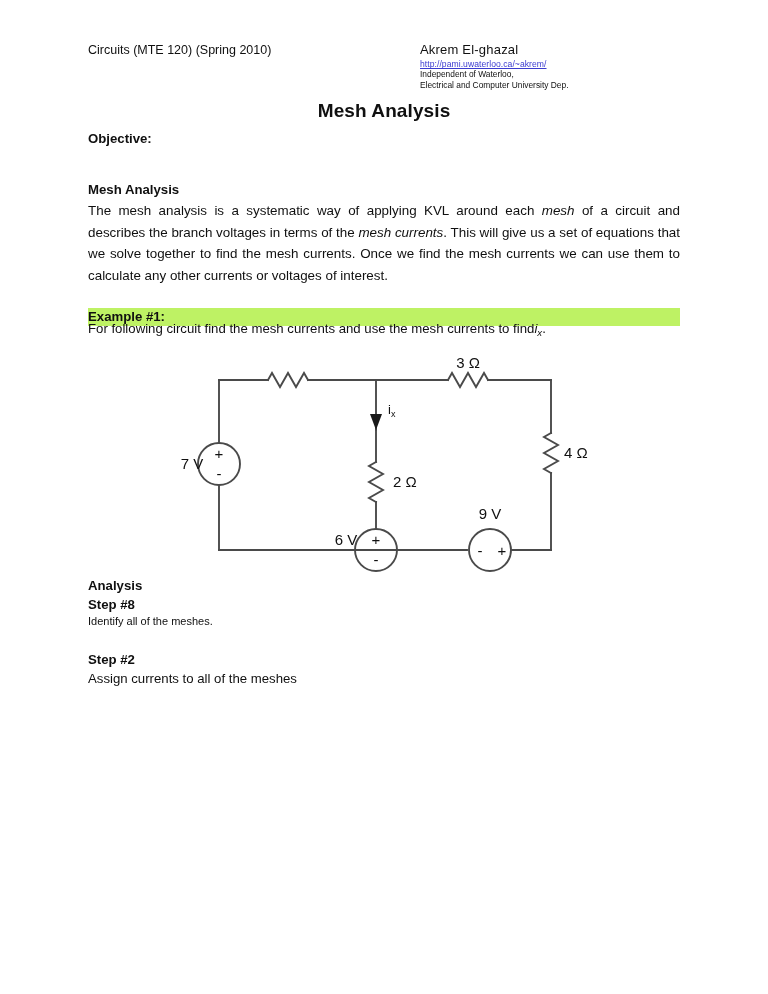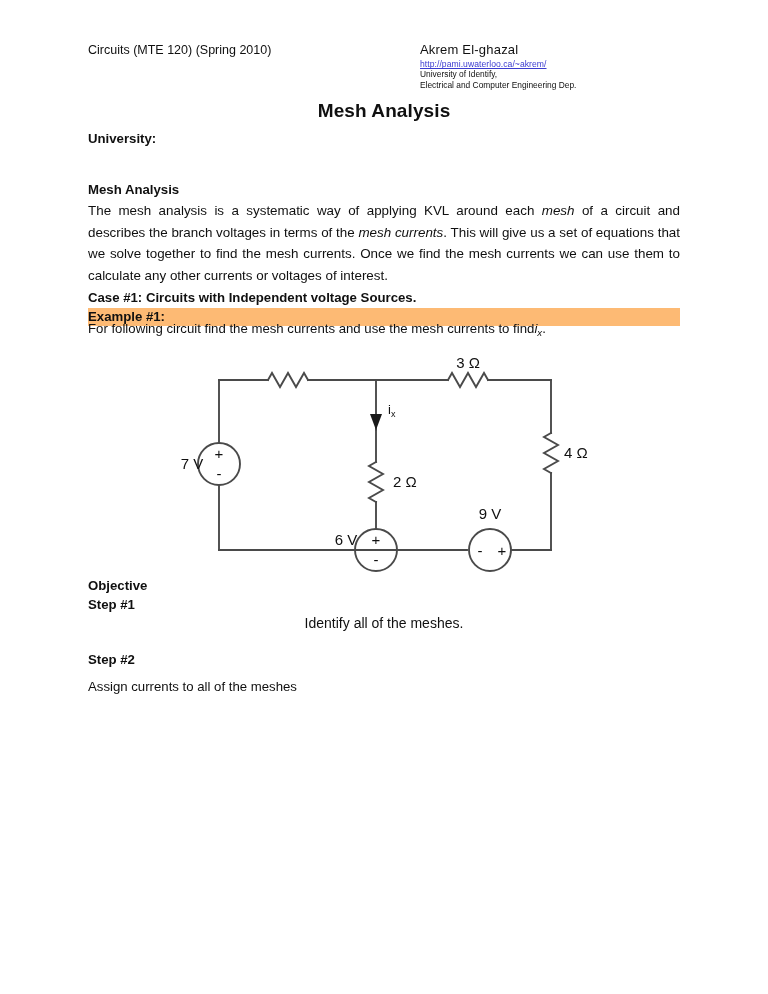--- a/index.html
+++ b/index.html
@@ -89,33 +89,33 @@
     text-justify: inter-word;
   }
   .para i { font-style: italic; }
 
   .t-case       { top: 290px; font-size: 13.2px; font-weight: bold; }
 
   .t-example {
     top: 308px;
     font-size: 13.2px;
     font-weight: bold;
-    background: #fdba74;
+    background: #bef264;
     height: 18px;
     line-height: 18px;
   }
   .t-forfollow  { top: 321px; font-size: 13.2px; }
   .ital { font-style: italic; }
   .sub  { font-style: italic; font-size: 9.6px; vertical-align: -3px; }
 
   .t-solution   { top: 578px; font-size: 13.2px; font-weight: bold; }
   .t-step1      { top: 597px; font-size: 13.2px; font-weight: bold; }
-  .t-step1body  { top: 615px; font-size: 14px; text-align: center; }
+  .t-step1body  { top: 615px; font-size: 11px; }
   .t-step2      { top: 652px; font-size: 13.2px; font-weight: bold; }
-  .t-step2body  { top: 671px; font-size: 13.2px; margin-top: 8px; }
+  .t-step2body  { top: 671px; font-size: 13.2px; }
 
   
   .circuit {
     position: absolute;
     left: 150px;
     top: 352px;
     width: 470px;
     height: 232px;
   }
   .circuit svg { display: block; }
@@ -123,32 +123,31 @@
 </head>
 <body>
 
 <div class="page">
 
   <div class="hdr-left">Circuits (MTE 120) (Spring 2010)</div>
 
   <div class="hdr-right">
     <div class="hdr-name">Akrem El-ghazal</div>
     <a class="hdr-link" href="#">http://pami.uwaterloo.ca/~akrem/</a>
-    <span class="hdr-sub">University of Identify,</span>
-    <span class="hdr-sub">Electrical and Computer Engineering Dep.</span>
+    <span class="hdr-sub">Independent of Waterloo,</span>
+    <span class="hdr-sub">Electrical and Computer University Dep.</span>
   </div>
 
   <div class="doc-title">Mesh Analysis</div>
 
-  <div class="col t-objective">University:</div>
+  <div class="col t-objective">Objective:</div>
 
   <div class="col t-meshhead">Mesh Analysis</div>
   <div class="col para"><span>The mesh analysis is a systematic way of applying KVL around each </span><i>mesh</i><span> of a circuit and describes the branch voltages in terms of the </span><i>mesh currents</i><span>. This will give us a set of equations that we solve together to find the mesh currents. Once we find the mesh currents we can use them to calculate any other currents or voltages of interest.</span></div>
 
-  <div class="col t-case">Case #1: Circuits with Independent voltage Sources.</div>
   <div class="col t-example">Example #1:</div>
   <div class="col t-forfollow"><span>For following circuit find the mesh currents and use the mesh currents to find</span><span class="ital">i</span><span class="sub">x</span><span>.</span></div>
 
   <div class="circuit">
     <svg width="470" height="232" viewBox="0 0 470 232" xmlns="http://www.w3.org/2000/svg">
       <g fill="none" stroke="#4a4a4a" stroke-width="1.9" stroke-linecap="square">
 
         <path d="M69,28 L118,28"></path>
 
         <path d="M118,28 L122,21 L130,35 L138,21 L146,35 L154,21 L158,28"></path>
@@ -198,19 +197,19 @@
       <text x="318" y="16" font-family="Liberation Sans, sans-serif" font-size="15" fill="#101010" text-anchor="middle">3 Ω</text>
 
       <text x="243" y="135" font-family="Liberation Sans, sans-serif" font-size="15" fill="#101010">2 Ω</text>
 
       <text x="414" y="106" font-family="Liberation Sans, sans-serif" font-size="15" fill="#101010">4 Ω</text>
 
       <text x="238" y="62" font-family="Liberation Sans, sans-serif" font-size="13" fill="#101010"><tspan>i</tspan><tspan font-size="9" dy="3">x</tspan></text>
     </svg>
   </div>
 
-  <div class="col t-solution">Objective</div>
-  <div class="col t-step1">Step #1</div>
+  <div class="col t-solution">Analysis</div>
+  <div class="col t-step1">Step #8</div>
   <div class="col t-step1body">Identify all of the meshes.</div>
   <div class="col t-step2">Step #2</div>
   <div class="col t-step2body">Assign currents to all of the meshes</div>
 
 </div>
 
 </body></html>

